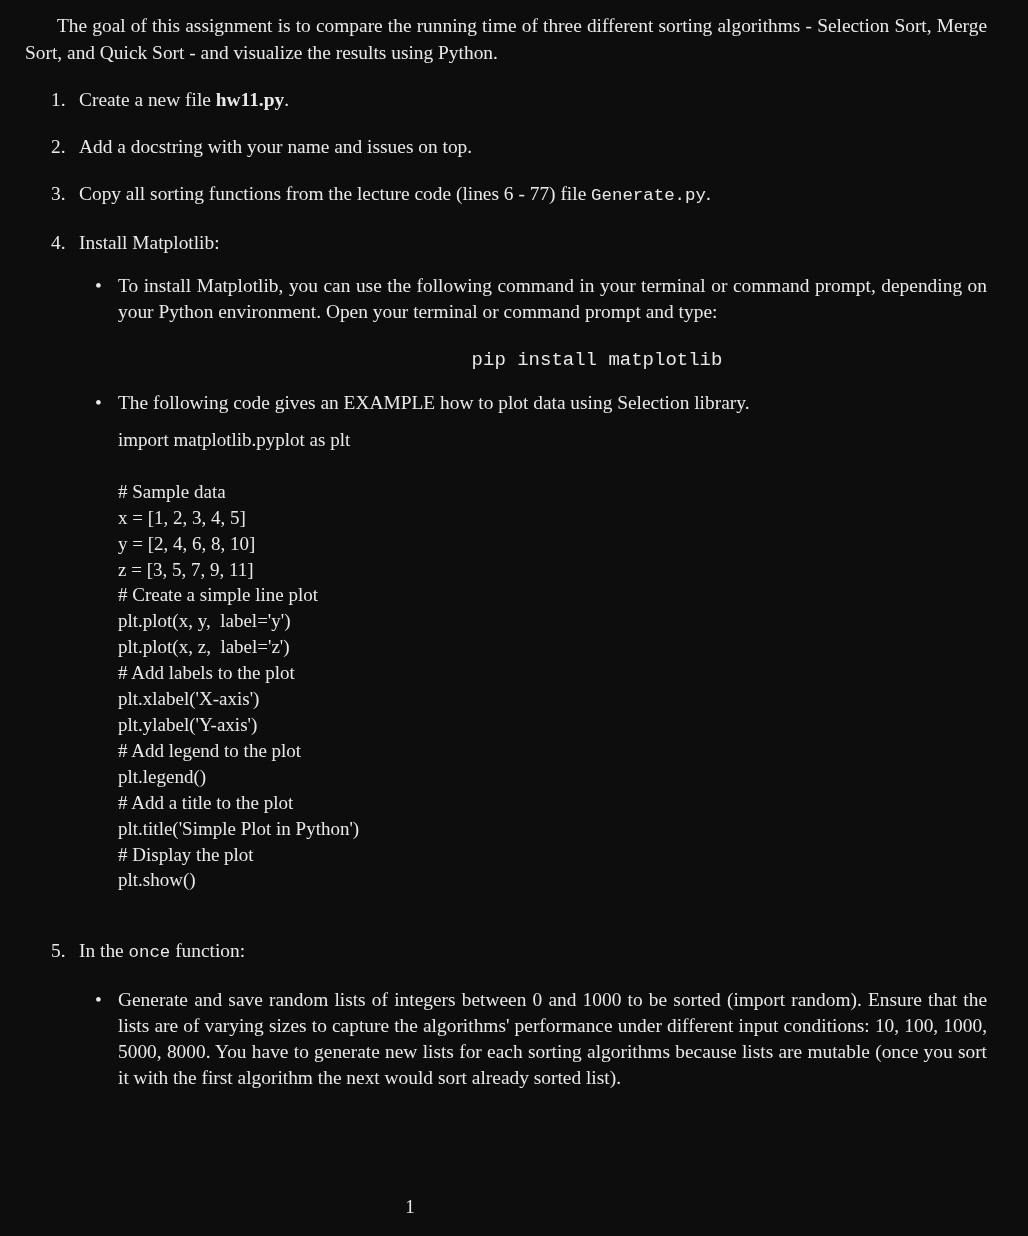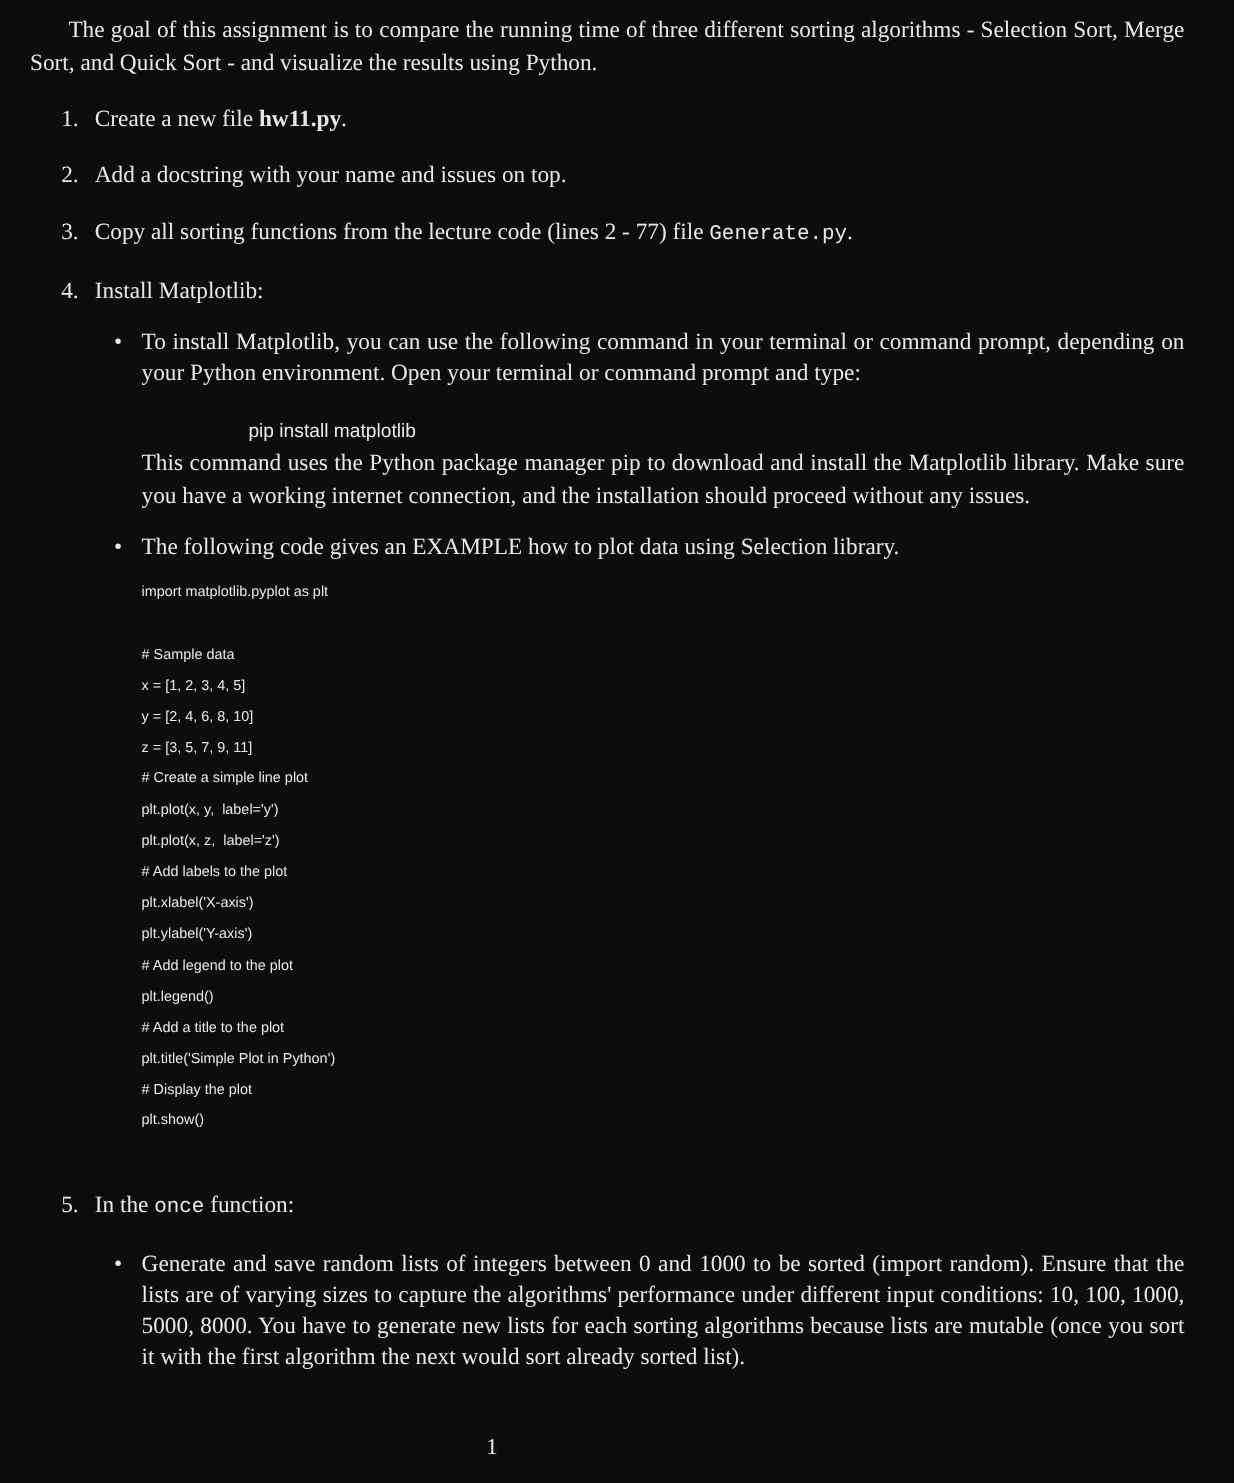--- a/index.html
+++ b/index.html
@@ -90,33 +90,34 @@
   }
   ul.itemize > li > .dot {
     position: absolute;
     left: 16px;
     top: 0px;
     font-size: 19.4px;
     line-height: 26px;
   }
 
   .cmdline {
-    font-family: Liberation Sans, sans-serif;
-    font-size: 16px;
+    font-family: Liberation Mono, monospace;
+    font-size: 19px;
     line-height: 26px;
     margin: 22px 0 0 0;
     padding-left: 89px;
+    text-align: center;
   }
   .afterpara {
     margin-top: 36px;
   }
 
   pre.code {
-    font-family: Liberation Sans, sans-serif;
-    font-size: 12px;
+    font-family: Liberation Serif, serif;
+    font-size: 19px;
     line-height: 25.9px;
     margin: 11px 0 0 0;
     padding: 0;
     white-space: pre;
     color: #e9e9e9;
     background: transparent;
   }
 
   .pageno {
     position: absolute;
@@ -144,34 +145,33 @@
         <span class="li-text"><span>Create a new file </span><span class="bold">hw11.py</span><span>.</span></span>
       </li>
 
       <li>
         <span class="marker">2.</span>
         <span class="li-text">Add a docstring with your name and issues on top.</span>
       </li>
 
       <li>
         <span class="marker">3.</span>
-        <span class="li-text"><span>Copy all sorting functions from the lecture code (lines 2 - 77) file </span><span class="mono">Generate.py</span><span>.</span></span>
+        <span class="li-text"><span>Copy all sorting functions from the lecture code (lines 6 - 77) file </span><span class="mono">Generate.py</span><span>.</span></span>
       </li>
 
       <li>
         <span class="marker">4.</span>
         <span class="li-text">Install Matplotlib:</span>
 
         <ul class="itemize">
 
           <li>
             <span class="dot">•</span>
             <span class="li-text">To install Matplotlib, you can use the following command in your terminal or command prompt, depending on your Python environment. Open your terminal or command prompt and type:</span>
             <div class="cmdline">pip install matplotlib</div>
-            <p class="para afterpara">This command uses the Python package manager pip to download and install the Matplotlib library. Make sure you have a working internet connection, and the installation should proceed without any issues.</p>
           </li>
 
           <li>
             <span class="dot">•</span>
             <span class="li-text">The following code gives an EXAMPLE how to plot data using Selection library.</span>
             <pre class="code">import matplotlib.pyplot as plt
 
 # Sample data
 x = [1, 2, 3, 4, 5]
 y = [2, 4, 6, 8, 10]

